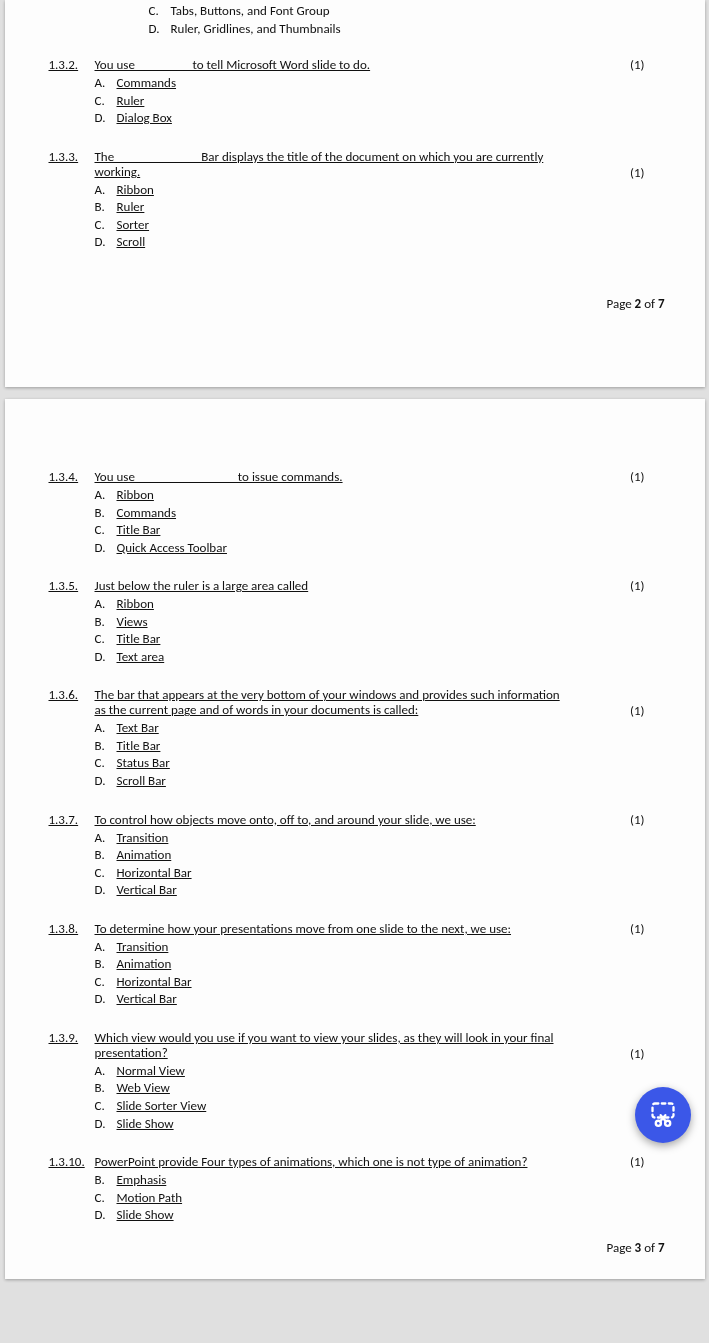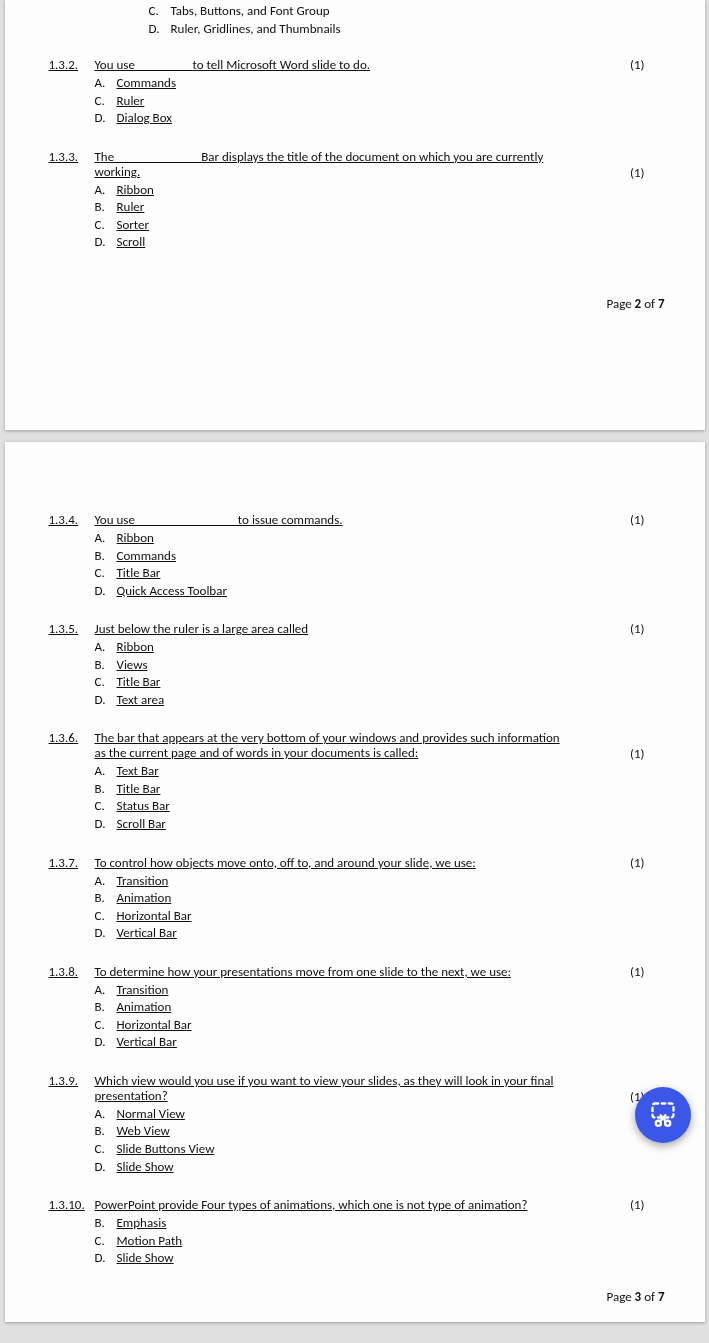--- a/index.html
+++ b/index.html
@@ -14,21 +14,21 @@
   .page {
     background: #fdfdfd;
     margin: 0 auto 12px auto;
     width: 700px;
     box-shadow: 0 1px 3px rgba(0,0,0,0.3);
     position: relative;
     box-sizing: border-box;
   }
   .page1 {
     padding: 0 30px 0 30px;
-    height: 430px;
+    height: 387px;
   }
   .page2 {
     padding: 70px 30px 10px 30px;
     min-height: 880px;
   }
   .q {
     position: relative;
     margin-bottom: 22px;
     padding-left: 60px;
     text-decoration: underline;
@@ -63,21 +63,21 @@
   }
   .opt .let {
     display: inline-block;
     width: 22px;
   }
   .pagenum {
     position: absolute;
     right: 40px;
   }
   .page1 .pagenum { top: 296px; }
-  .page2 .pagenum { bottom: 18px; }
+  .page2 .pagenum { bottom: 24px; }
   .pagenum b { font-weight: bold; }
 
   .partial-opts {
     padding-left: 114px;
     padding-top: 2px;
   }
 
   .fab {
     position: fixed;
     right: 18px;
@@ -207,21 +207,21 @@
       </div>
       <div class="q">
         <div class="qrow">
           <span class="qnum">1.3.9.</span>
           <span class="qtext">Which view would you use if you want to view your slides, as they will look in your final presentation?</span>
         </div>
         <span class="marks marks-second">(1)</span>
         <div class="opts">
           <div class="opt"><span class="let">A.</span><span>Normal View</span></div>
           <div class="opt"><span class="let">B.</span><span>Web View</span></div>
-          <div class="opt"><span class="let">C.</span><span>Slide Buttons View</span></div>
+          <div class="opt"><span class="let">C.</span><span>Slide Sorter View</span></div>
           <div class="opt"><span class="let">D.</span><span>Slide Show</span></div>
         </div>
       </div>
       <div class="q">
         <div class="qrow">
           <span class="qnum">1.3.10.</span>
           <span class="qtext">PowerPoint provide Four types of animations, which one is not type of animation?</span>
         </div>
         <span class="marks">(1)</span>
         <div class="opts">

